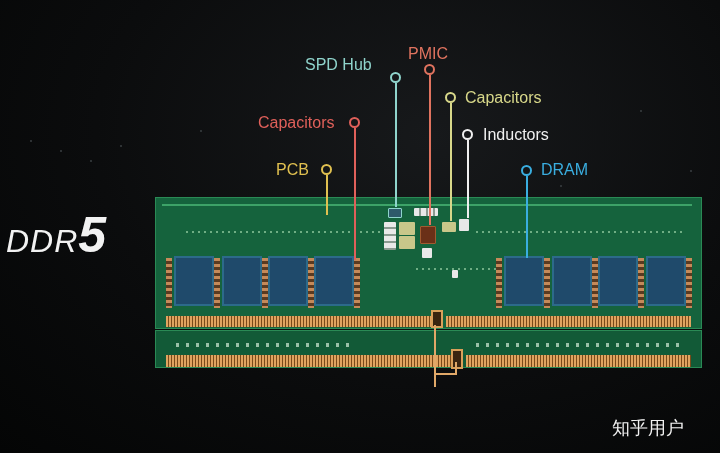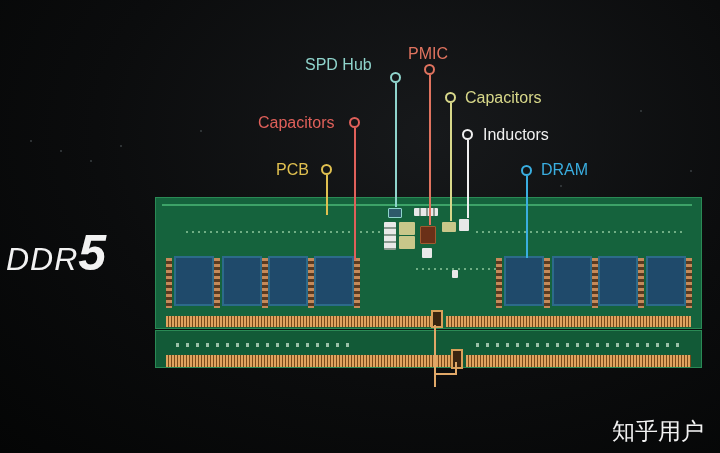--- a/index.html
+++ b/index.html
@@ -16,37 +16,37 @@
   .ddr { position: absolute; color: #f2f2f2; font-style: italic; font-weight: bold; white-space: nowrap; }
   .ddr .pre { font-size: 32px; font-weight: normal; letter-spacing: 1px; }
   .ddr .num { font-size: 50px; font-weight: 900; }
   .stick { position: absolute; background: #15633d; border: 1px solid #2a8a55; }
   .chip { position: absolute; background: #1f4a6b; border: 2px solid #2c6a8a; }
   .chip-pads { position: absolute; width: 6px; background: repeating-linear-gradient(to bottom, #c58a5a 0 3px, #5a3a20 3px 6px); }
   .contacts { position: absolute; background: repeating-linear-gradient(to right, #e0a460 0 2px, #7a4a1a 2px 3px); }
   .dotrow { position: absolute; height: 2px; background: repeating-linear-gradient(to right, #6fae84 0 2px, transparent 2px 6px); }
   .notch { position: absolute; background: #3a2510; border: 2px solid #d9a05a; }
   .smd { position: absolute; border-radius: 1px; }
-  .watermark { position: absolute; color: #f2f2f2; font-size: 23px; }
+  .watermark { position: absolute; color: #f2f2f2; font-size: 18px; }
 </style>
 </head>
 <body>
 
 <div class="stage">
 
   <div class="speck" style="left:30px;top:140px"></div>
   <div class="speck" style="left:60px;top:150px"></div>
   <div class="speck" style="left:90px;top:160px"></div>
   <div class="speck" style="left:120px;top:145px"></div>
   <div class="speck" style="left:200px;top:130px"></div>
   <div class="speck" style="left:640px;top:110px"></div>
   <div class="speck" style="left:690px;top:170px"></div>
   <div class="speck" style="left:560px;top:185px"></div>
 
-  <div class="ddr" style="left:6px;top:224px">
+  <div class="ddr" style="left:6px;top:206px">
     <span class="pre">DDR</span><span class="num">5</span>
   </div>
 
   <div class="stick" style="left:155px;top:197px;width:547px;height:132px">
     <div style="position:absolute;left:6px;top:6px;width:530px;height:2px;background:#4fbf7a;opacity:.7"></div>
     <div class="dotrow" style="left:30px;top:33px;width:200px"></div>
     <div class="dotrow" style="left:320px;top:33px;width:210px"></div>
     <div class="dotrow" style="left:260px;top:70px;width:90px"></div>
 
     <div class="chip-pads" style="left:10px;top:60px;height:50px"></div>

